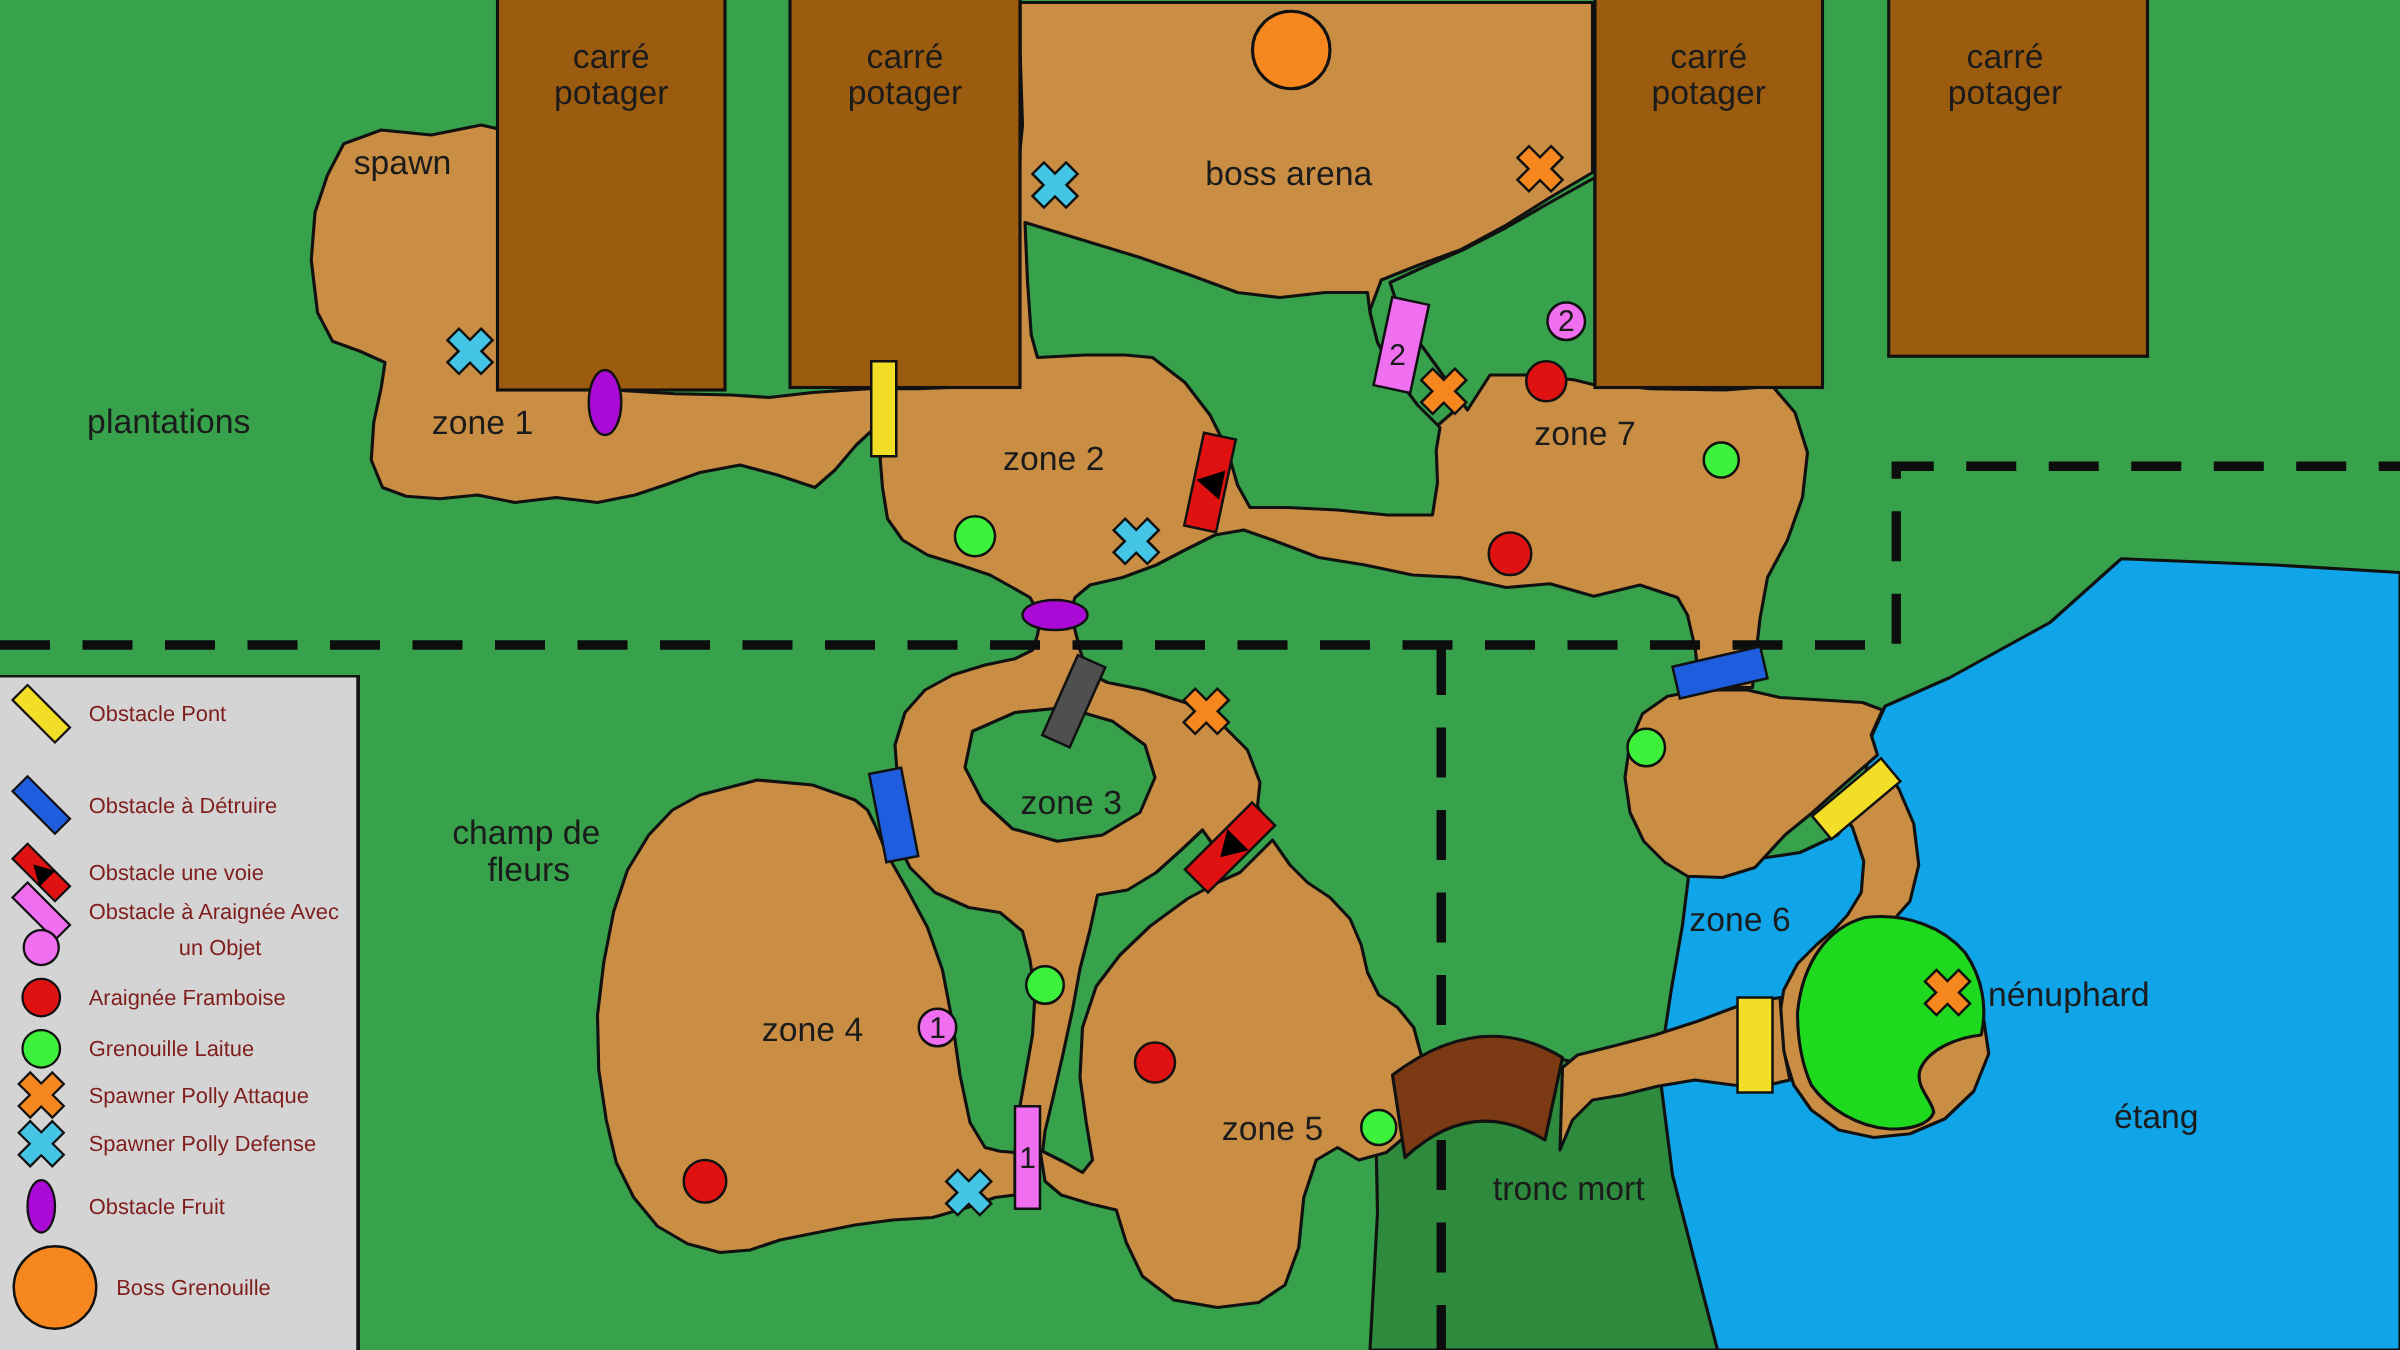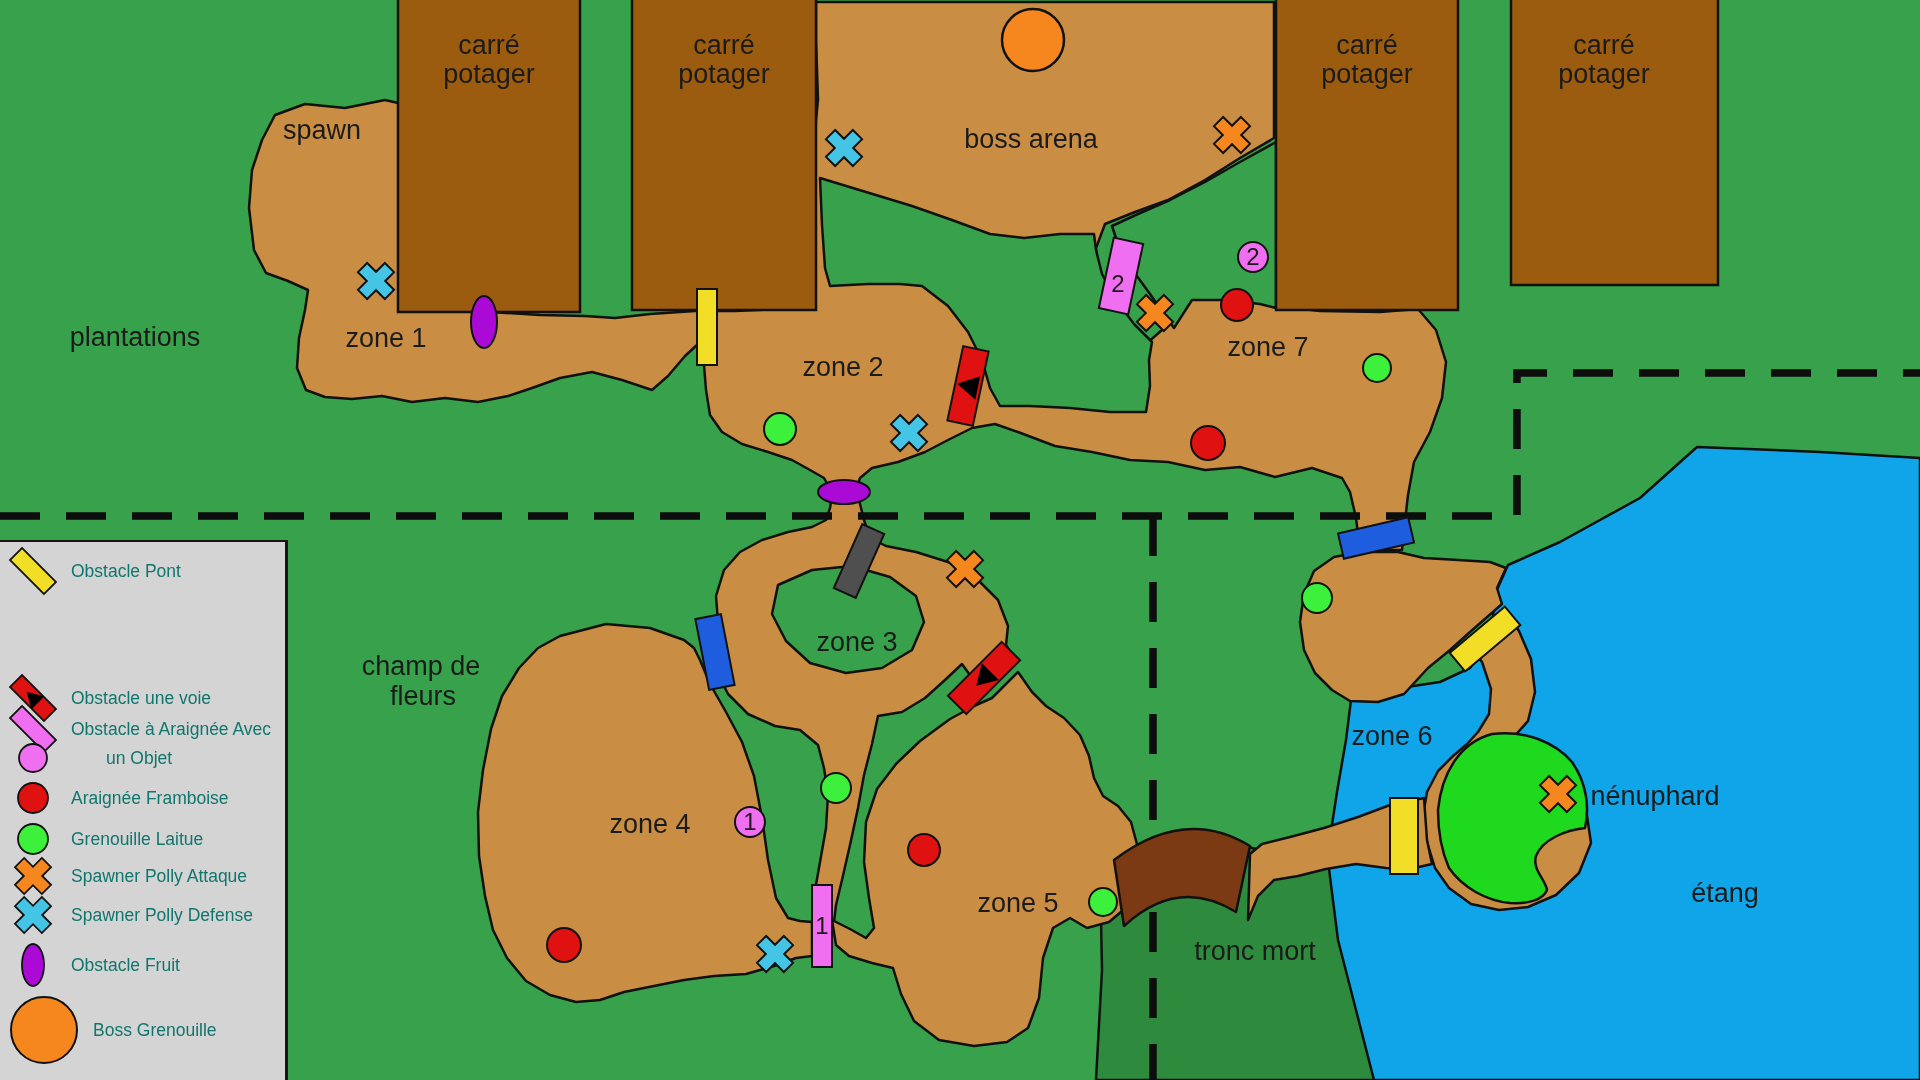--- a/index.html
+++ b/index.html
@@ -8,21 +8,21 @@
   svg{position:absolute;left:0;top:0;}
   svg text{font-family:"Liberation Sans",sans-serif;fill:#1b1b1b;}
   .zlab{font-size:27px;text-anchor:middle;}
   .numlab{font-size:24px;text-anchor:middle;}
   
   #legend{position:absolute;left:0;top:540px;width:288px;height:540px;
           background:#d4d4d4;border-top:2px solid #151515;border-right:3px solid #151515;
           box-sizing:border-box;}
   .lrow{position:absolute;left:6px;display:flex;align-items:center;gap:11px;
         transform:translateY(-50%);white-space:nowrap;}
-  .lrow span{font-size:17.5px;color:#0f766e;}
+  .lrow span{font-size:17.5px;color:#7f1d1d;}
   .lrow svg{position:static;flex:0 0 auto;}
 </style>
 </head>
 <body>
 
 <div id="stage">
 <svg width="1920" height="1080" viewBox="0 0 1920 1080">
   <defs>
     <path id="xmark" d="M -6.5,-19 L 6.5,-19 L 6.5,-6.5 L 19,-6.5 L 19,6.5 L 6.5,6.5 L 6.5,19 L -6.5,19 L -6.5,6.5 L -19,6.5 L -19,-6.5 L -6.5,-6.5 Z"></path>
   </defs>
@@ -198,20 +198,28 @@
 
 <div id="legend">
   <div class="lrow" style="top:29px">
     <svg width="54" height="50" viewBox="-27 -25 54 50">
           <g transform="rotate(45)">
             <rect x="-24" y="-8.5" width="48" height="17" fill="#f2de26" stroke="#111" stroke-width="1.8"></rect>
           </g>
         </svg>
     <span>Obstacle Pont</span>
   </div>
+  <div class="lrow" style="top:102px">
+    <svg width="54" height="50" viewBox="-27 -25 54 50">
+          <g transform="rotate(45)">
+            <rect x="-24" y="-8.5" width="48" height="17" fill="#1e5ede" stroke="#111" stroke-width="1.8"></rect>
+          </g>
+        </svg>
+    <span>Obstacle à Détruire</span>
+  </div>
   <div class="lrow" style="top:156px">
     <svg width="54" height="50" viewBox="-27 -25 54 50">
           <g transform="rotate(45)">
             <rect x="-24" y="-8.5" width="48" height="17" fill="#e01111" stroke="#111" stroke-width="1.8"></rect>
             <path d="M -9,0 L 7,-9 L 7,9 Z" fill="#000"></path>
           </g>
         </svg>
     <span>Obstacle une voie</span>
   </div>
   <div class="lrow" style="top:187px">
@@ -219,21 +227,21 @@
           <g transform="rotate(45)">
             <rect x="-24" y="-8.5" width="48" height="17" fill="#f06ef0" stroke="#111" stroke-width="1.8"></rect>
           </g>
         </svg>
     <span>Obstacle à Araignée Avec</span>
   </div>
   <div class="lrow" style="top:216px">
     <svg width="54" height="36" viewBox="-27 -18 54 36">
           <circle cx="0" cy="0" r="14" fill="#f06ef0" stroke="#111" stroke-width="1.8"></circle>
         </svg>
-    <span style="margin-left:35px">un Objet</span>
+    <span style="margin-left:72px">un Objet</span>
   </div>
   <div class="lrow" style="top:256px">
     <svg width="54" height="36" viewBox="-27 -18 54 36">
           <circle cx="0" cy="0" r="15" fill="#e01111" stroke="#111" stroke-width="1.8"></circle>
         </svg>
     <span>Araignée Framboise</span>
   </div>
   <div class="lrow" style="top:297px">
     <svg width="54" height="36" viewBox="-27 -18 54 36">
           <circle cx="0" cy="0" r="15" fill="#3cf03c" stroke="#111" stroke-width="1.8"></circle>

